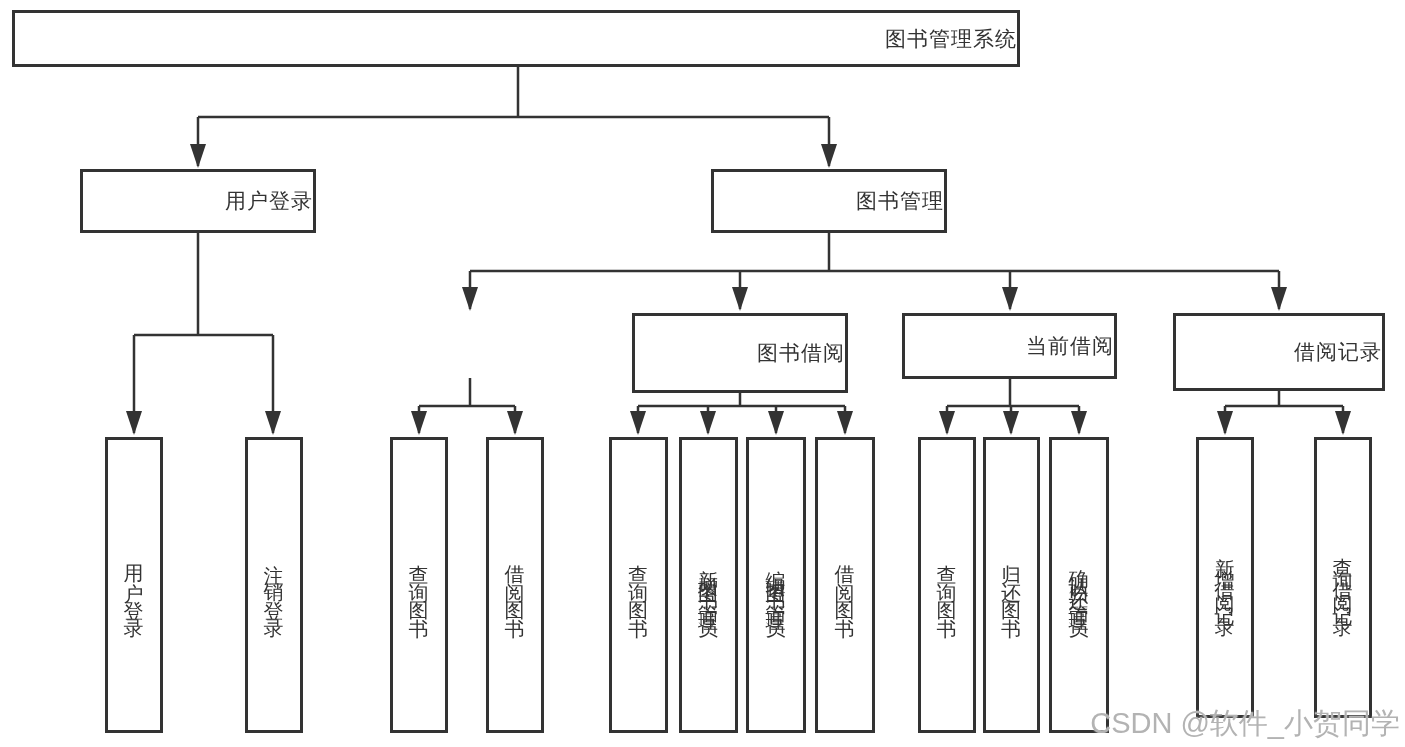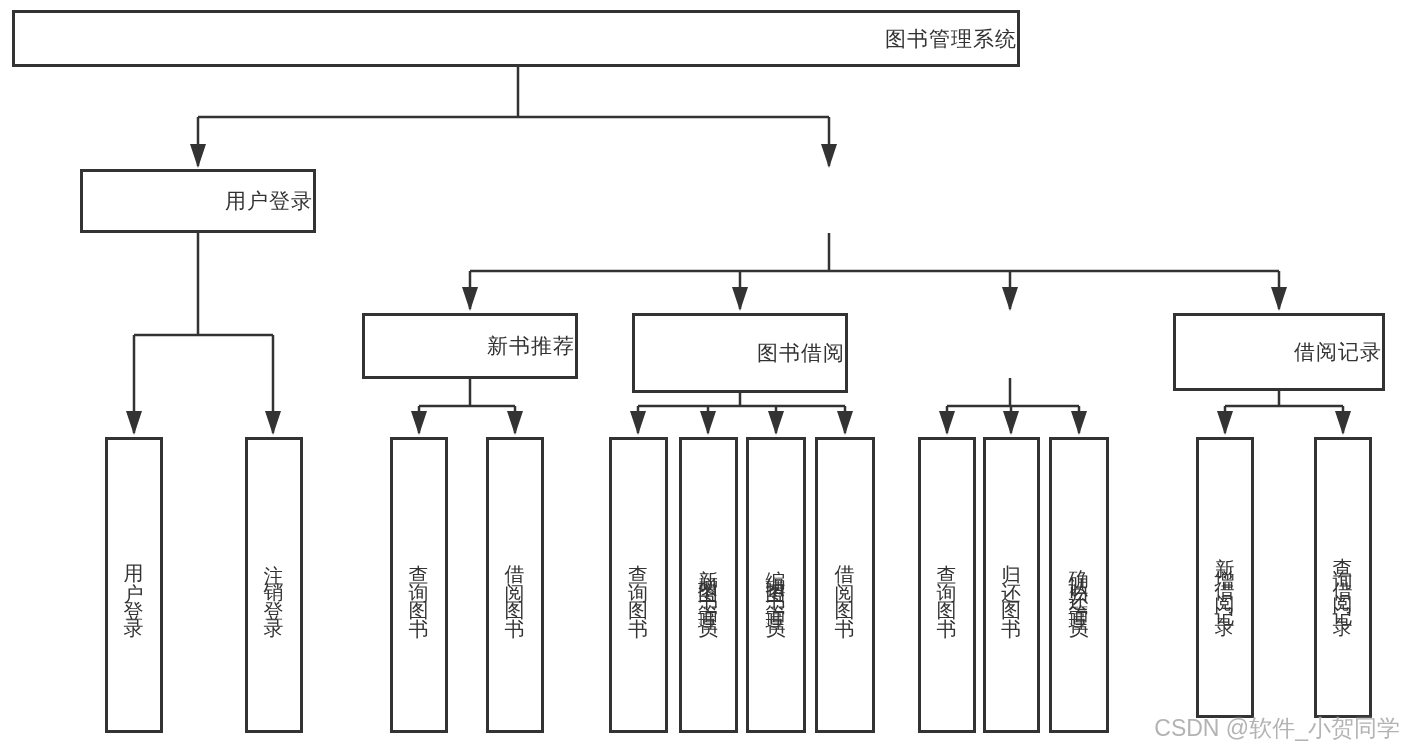--- a/index.html
+++ b/index.html
@@ -20,21 +20,21 @@
   }
   .vbox.short{height:281px;}
   .vtext{
     writing-mode:vertical-rl;text-orientation:mixed;font-size:20px;line-height:1;
     color:#333333;
   }
   .sp-lg{letter-spacing:18px;}
   .sp-md{letter-spacing:12px;}
   .sp-sm{letter-spacing:7px;}
   .watermark{
-    position:absolute;right:5px;bottom:3px;font-size:23px;color:#b3b3b3;
+    position:absolute;right:5px;bottom:3px;font-size:29px;color:#b3b3b3;
     text-shadow:0 0 2px #ffffff;white-space:nowrap;
   }
 </style>
 </head>
 <body>
 
 <div class="canvas">
 
   <svg class="wires" width="1405" height="747">
     <defs>
@@ -84,26 +84,29 @@
     </g>
   </svg>
 
   <div class="hbox" style="left:12px;top:10px;width:1008px;height:57px">
     <span>图书管理系统</span>
   </div>
 
   <div class="hbox" style="left:80px;top:169px;width:236px;height:64px">
     <span>用户登录</span>
   </div>
+  <div class="hbox" style="left:711px;top:169px;width:236px;height:64px">
+    <span>图书管理</span>
+  </div>
 
-  <div class="hbox" style="left:362px;top:313px;width:216px;height:66px">
-    <span>新书推荐</span>
-  </div>
   <div class="hbox" style="left:632px;top:313px;width:216px;height:80px">
     <span>图书借阅</span>
+  </div>
+  <div class="hbox" style="left:902px;top:313px;width:215px;height:66px">
+    <span>当前借阅</span>
   </div>
   <div class="hbox" style="left:1173px;top:313px;width:212px;height:78px">
     <span>借阅记录</span>
   </div>
 
   <div class="vbox" style="left:105px;width:58px">
     <span class="vtext sp-lg">用户登录</span>
   </div>
   <div class="vbox" style="left:245px;width:58px">
     <span class="vtext sp-lg">注销登录</span>

